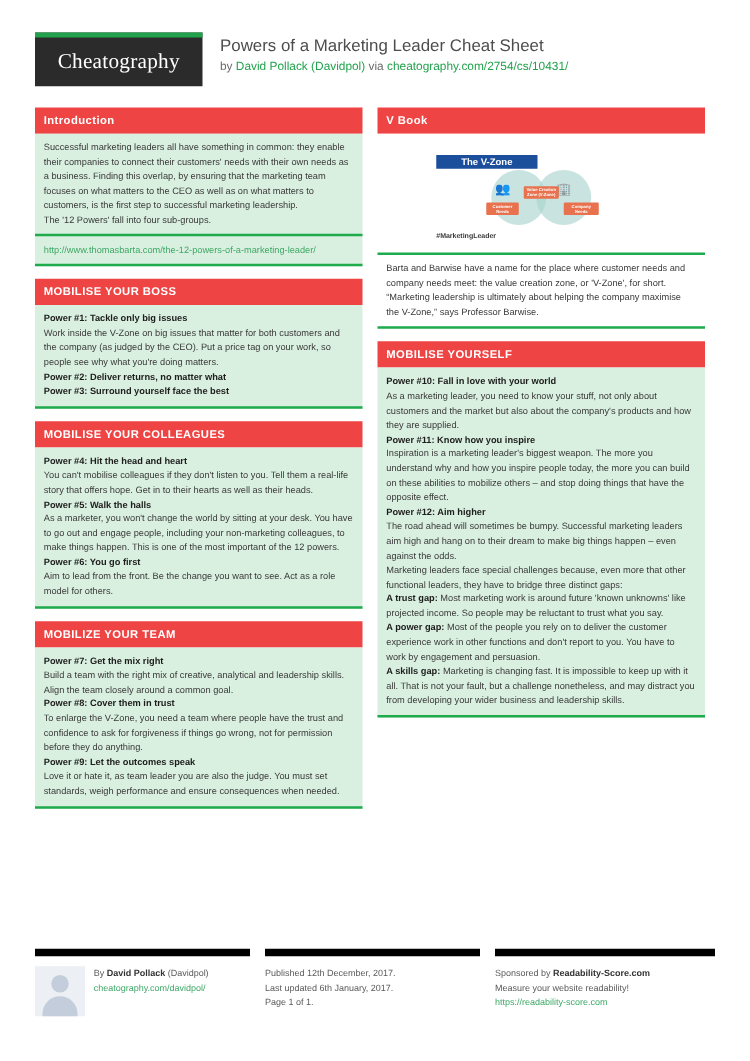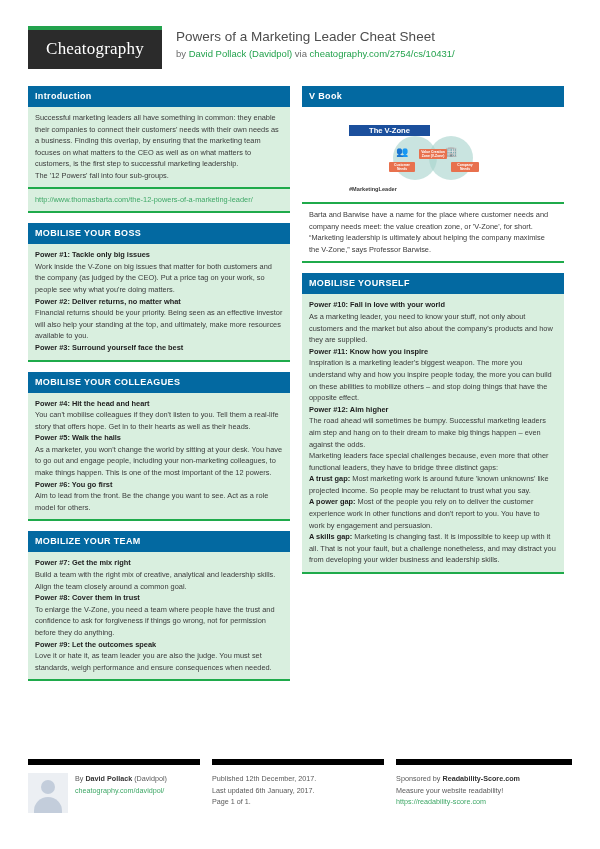--- a/index.html
+++ b/index.html
@@ -56,21 +56,21 @@
   
   .columns {
     display: flex;
     gap: 12px;
     padding: 14px 28px 0 28px;
   }
   .col { width: 262px; }
 
   .card { margin-bottom: 10px; }
   .card-head {
-    background: #0369a1;
+    background: #ef4444;
     color: #ffffff;
     font-size: 9px;
     font-weight: bold;
     letter-spacing: .35px;
     padding: 5px 7px 5px 7px;
     line-height: 11px;
   }
   .card-body {
     background: #d9efdf;
     border-bottom: 2px solid #1faa4b;
@@ -234,21 +234,20 @@
             <div class="divline"></div>
             <p class="lnk">http://www.thomasbarta.com/the-12-powers-of-a-marketing-leader/</p>
           </div>
         </div>
         <div class="card">
           <div class="card-head">MOBILISE YOUR BOSS</div>
           <div class="card-body">
             <p class="b">Power #1: Tackle only big issues</p>
             <p>Work inside the V-Zone on big issues that matter for both customers and the company (as judged by the CEO). Put a price tag on your work, so people see why what you're doing matters.</p>
             <p class="b">Power #2: Deliver returns, no matter what</p>
-            <p>Financial returns should be your priority. Being seen as an effective investor will also help your standing at the top, and ultimately, make more resources available to you.</p>
             <p class="b">Power #3: Surround yourself face the best</p>
           </div>
         </div>
         <div class="card">
           <div class="card-head">MOBILISE YOUR COLLEAGUES</div>
           <div class="card-body">
             <p class="b">Power #4: Hit the head and heart</p>
             <p>You can't mobilise colleagues if they don't listen to you. Tell them a real-life story that offers hope. Get in to their hearts as well as their heads.</p>
             <p class="b">Power #5: Walk the halls</p>
             <p>As a marketer, you won't change the world by sitting at your desk. You have to go out and engage people, including your non-marketing colleagues, to make things happen. This is one of the most important of the 12 powers.</p>
@@ -289,21 +288,21 @@
           </div>
         </div>
         <div class="card">
           <div class="card-head">MOBILISE YOURSELF</div>
           <div class="card-body">
             <p class="b">Power #10: Fall in love with your world</p>
             <p>As a marketing leader, you need to know your stuff, not only about customers and the market but also about the company's products and how they are supplied.</p>
             <p class="b">Power #11: Know how you inspire</p>
             <p>Inspiration is a marketing leader's biggest weapon. The more you understand why and how you inspire people today, the more you can build on these abilities to mobilize others – and stop doing things that have the opposite effect.</p>
             <p class="b">Power #12: Aim higher</p>
-            <p>The road ahead will sometimes be bumpy. Successful marketing leaders aim step and hang on to their dream to make big things happen – even against the odds.</p>
+            <p>The road ahead will sometimes be bumpy. Successful marketing leaders aim high and hang on to their dream to make big things happen – even against the odds.</p>
             <p>Marketing leaders face special challenges because, even more that other functional leaders, they have to bridge three distinct gaps:</p>
             <p><span style="font-weight: bold; color: rgb(29, 29, 29);">A trust gap:</span> Most marketing work is around future 'known unknowns' like projected income. So people may be reluctant to trust what you say.</p>
             <p><span style="font-weight: bold; color: rgb(29, 29, 29);">A power gap:</span> Most of the people you rely on to deliver the customer experience work in other functions and don't report to you. You have to work by engagement and persuasion.</p>
             <p><span style="font-weight: bold; color: rgb(29, 29, 29);">A skills gap:</span> Marketing is changing fast. It is impossible to keep up with it all. That is not your fault, but a challenge nonetheless, and may distract you from developing your wider business and leadership skills.</p>
           </div>
         </div>
       </div>
 
   </div>
 

